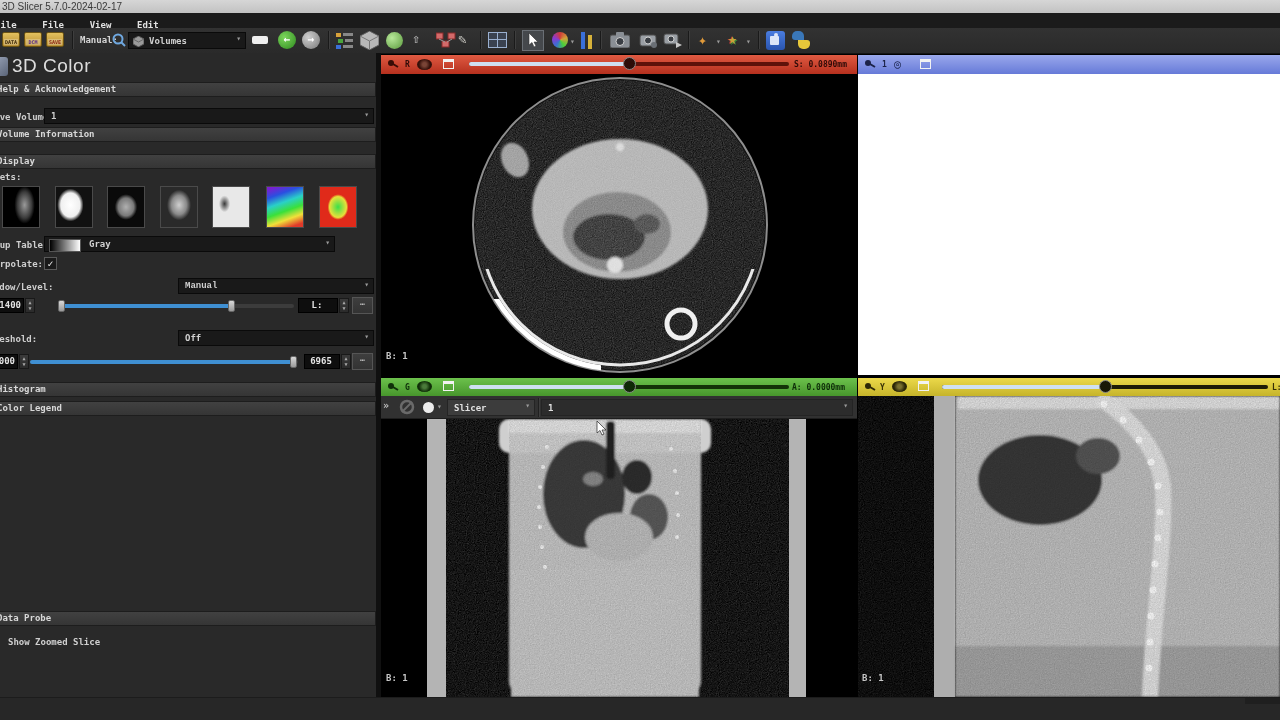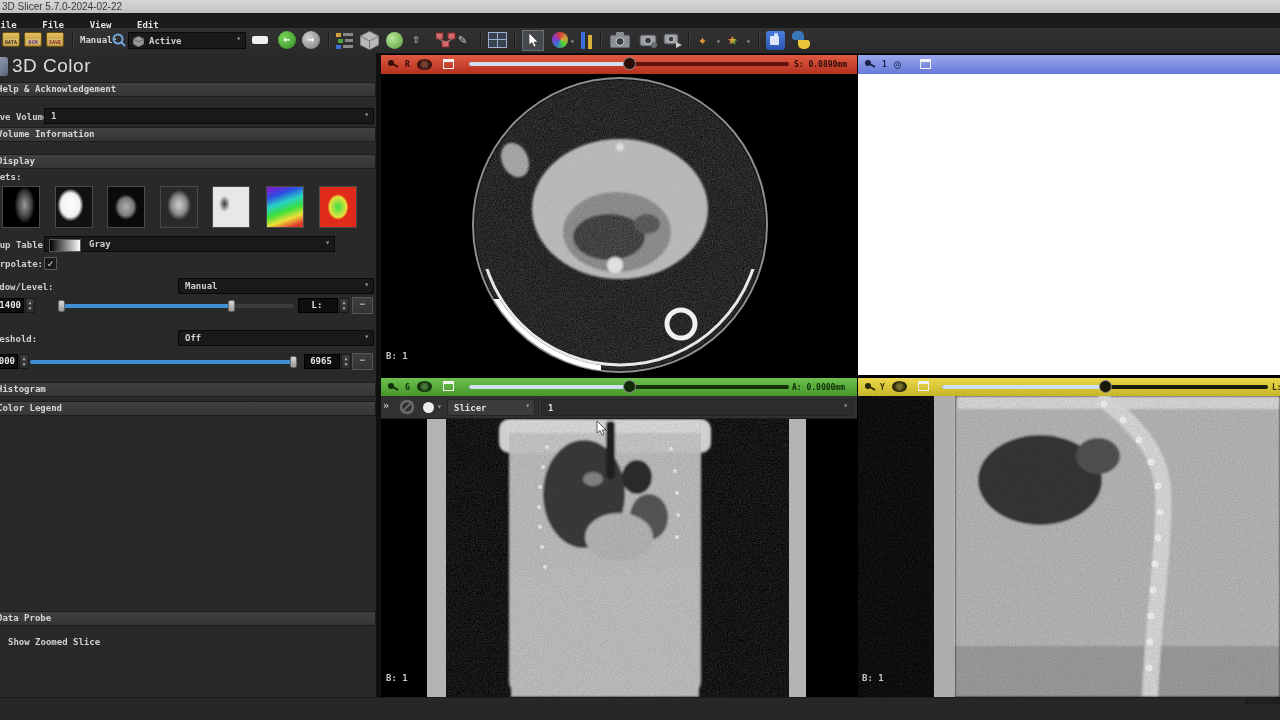--- a/index.html
+++ b/index.html
@@ -52,21 +52,21 @@
       <feTurbulence type="fractalNoise" baseFrequency="0.8" numOctaves="2" stitchTiles="stitch"></feTurbulence>
       <feColorMatrix type="matrix" values="0 0 0 0 0  0 0 0 0 0  0 0 0 0 0  0.8 0.8 0.8 0 -0.7"></feColorMatrix>
     </filter>
     <filter id="soft">
         <feGaussianBlur stdDeviation="1.3"></feGaussianBlur>
       </filter>
   </defs>
 </svg>
 
 <div class="a titlebar">
-  <span class="a titletext">3D Slicer 5.7.0-2024-02-22</span>
+  <span class="a titletext">3D Slicer 5.7.0-2024-02-17</span>
 </div>
 
 <div class="a menubar" style="padding-left:0;">
   <div style="position:absolute;left:-13px;top:0;">
     <span class="menu-item">File</span>
     <span class="menu-item">File</span>
     <span class="menu-item">View</span>
     <span class="menu-item">Edit</span>
   </div>
 </div>
@@ -86,21 +86,21 @@
   <svg class="a" style="left:112px;top:5px;" width="15" height="15">
     <circle cx="6" cy="6" r="4.5" fill="none" stroke="#6fa8e0" stroke-width="2"></circle>
     <line x1="9.5" y1="9.5" x2="13" y2="13" stroke="#6fa8e0" stroke-width="2"></line>
   </svg>
   <div class="a combo" style="left:128px;top:4px;width:118px;height:17px;">
     <svg class="a" style="left:4px;top:3px;" width="11" height="11">
       <polygon points="5.5,0 11,3 11,8 5.5,11 0,8 0,3" fill="#9a9a9a" stroke="#555"></polygon>
       <line x1="0" y1="3" x2="5.5" y2="6" stroke="#666"></line>
         <line x1="11" y1="3" x2="5.5" y2="6" stroke="#666"></line>
     </svg>
-    <span class="a" style="left:20px;top:3px;">Active</span>
+    <span class="a" style="left:20px;top:3px;">Volumes</span>
     <span class="caret">▾</span>
   </div>
   <div class="a" style="left:252px;top:8px;width:16px;height:8px;background:#f0f0f0;border-radius:2px;"></div>
   <div class="a circlebtn" style="left:278px;background:radial-gradient(circle at 35% 35%,#7cd65c,#2e8a1e);"><span>←</span></div>
   <div class="a circlebtn" style="left:302px;background:radial-gradient(circle at 35% 35%,#cfcfcf,#787878);"><span>→</span></div>
   <div class="a tsep" style="left:328px;"></div>
   <svg class="a" style="left:336px;top:4px;" width="17" height="17">
     <rect x="0" y="1" width="5" height="4" fill="#d8a23a"></rect>
       <rect x="7" y="1" width="10" height="3" fill="#888"></rect>
     <rect x="2" y="7" width="5" height="4" fill="#4aa53c"></rect>
@@ -204,21 +204,21 @@
     <span class="caret">▾</span>
   </div>
 
   <span class="a lbl" style="left:-22px;top:206px;">Interpolate:</span>
   <div class="a" style="left:44px;top:204px;width:13px;height:13px;background:#1a1a1a;border:1px solid #5a5a5a;box-sizing:border-box;color:#e8e8e8;font:bold 10px 'DejaVu Sans Mono',monospace;line-height:11px;text-align:center;">
     <span>✓</span>
   </div>
 
   <span class="a lbl" style="left:-17px;top:229px;">Window/Level:</span>
   <div class="a combo" style="left:178px;top:225px;width:196px;height:16px;">
-    <span class="a" style="left:6px;top:2px;">Manual</span>
+    <span class="a" style="left:6px;top:2px;font-family:Liberation Mono, monospace;">Manual</span>
     <span class="caret">▾</span>
   </div>
 
   <div class="a spin" style="left:-8px;top:245px;width:32px;height:15px;">1400</div>
   <div class="a spinbtns" style="left:25px;top:245px;">▲<br>▼</div>
   <div class="a track" style="left:58px;top:251px;width:236px;">
     <div class="fillblue" style="position:absolute;left:2px;width:172px;"></div>
     <div class="handle" style="position:absolute;left:0px;top:-4px;"></div>
     <div class="handle" style="position:absolute;left:170px;top:-4px;"></div>
   </div>

